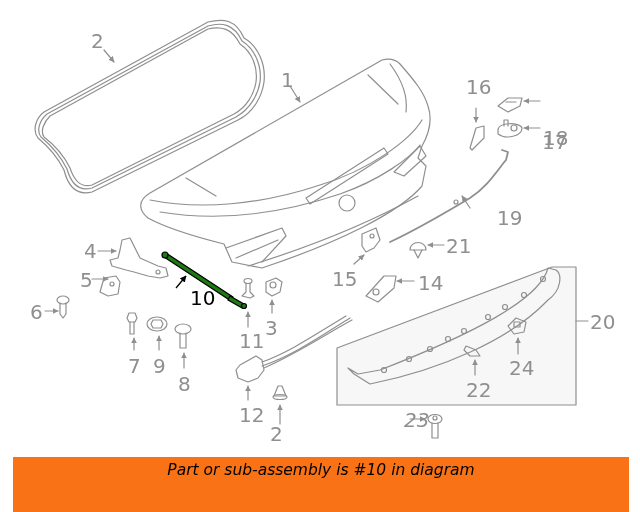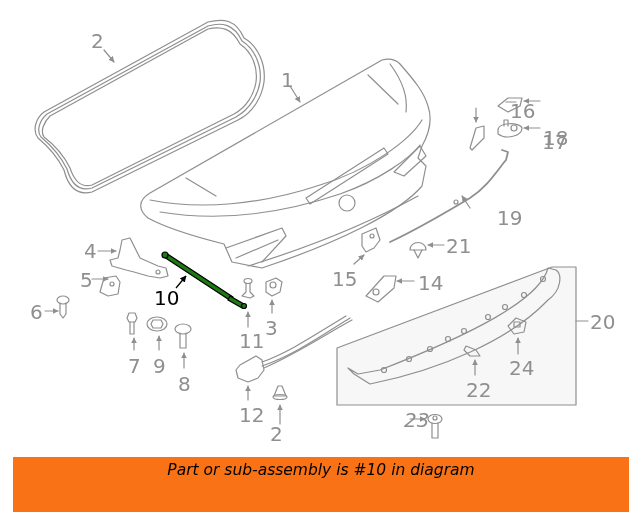--- a/index.html
+++ b/index.html
@@ -1,19 +1,19 @@
 <!DOCTYPE html>
 <html><head>
 <meta charset="utf-8">
 <style>
   html, body { margin:0; padding:0; background:#ffffff; }
   body { width:640px; height:512px; position:relative; overflow:hidden; font-family:"DejaVu Sans", sans-serif; }
   #diagram { position:absolute; left:0; top:0; width:640px; height:456px; }
   .lbl { position:absolute; font-family:"DejaVu Sans", sans-serif; font-size:20px; color:#8f8f8f; line-height:1; white-space:nowrap; }
-  .lbl.hl { color:#000000; }
+  .lbl.hl { color:#000000;margin-left:36px; }
   #banner { position:absolute; left:13px; top:457px; width:616px; height:60px; background:#f97316; color:#000; text-align:center; font-family:"DejaVu Sans", sans-serif; font-size:15.5px; line-height:17px; padding-top:5px; box-sizing:border-box;font-style:italic; }
   #banner div { white-space:nowrap; }
 </style>
 </head>
 <body>
 
 <svg id="diagram" viewBox="0 0 640 456" width="640" height="456" xmlns="http://www.w3.org/2000/svg">
   <defs>
     <marker id="ah" viewBox="0 0 10 10" refX="9" refY="5" markerWidth="5" markerHeight="5" orient="auto-start-reverse">
       <path d="M0,0 L10,5 L0,10 z" fill="#8f8f8f"></path>
@@ -205,21 +205,21 @@
 <span class="lbl" style="left:153px;top:356px;">9</span>
 <span class="lbl" style="left:178px;top:374px;">8</span>
 <span class="lbl" style="left:239px;top:331px;">11</span>
 <span class="lbl" style="left:265px;top:318px;">3</span>
 <span class="lbl" style="left:239px;top:405px;">12</span>
 <span class="lbl" style="left:270px;top:424px;">2</span>
 <span class="lbl" style="left:332px;top:269px;">15</span>
 <span class="lbl" style="left:418px;top:273px;">14</span>
 <span class="lbl" style="left:446px;top:236px;">21</span>
 <span class="lbl" style="left:497px;top:208px;text-align:center;">19</span>
-<span class="lbl" style="left:466px;top:101px;margin-left:44px;">16</span>
+<span class="lbl" style="left:466px;top:77px;">16</span>
 <span class="lbl" style="left:543px;top:92px;margin-top:36px;">18</span>
 <span class="lbl" style="left:542px;top:132px;">17</span>
 <span class="lbl" style="left:590px;top:312px;">20</span>
 <span class="lbl" style="left:509px;top:358px;">24</span>
 <span class="lbl" style="left:466px;top:380px;">22</span>
 <span class="lbl" style="left:404px;top:410px;font-style:italic;">23</span>
 
 <div id="banner">
   <div>Part or sub-assembly is #10 in diagram</div>
 </div>

